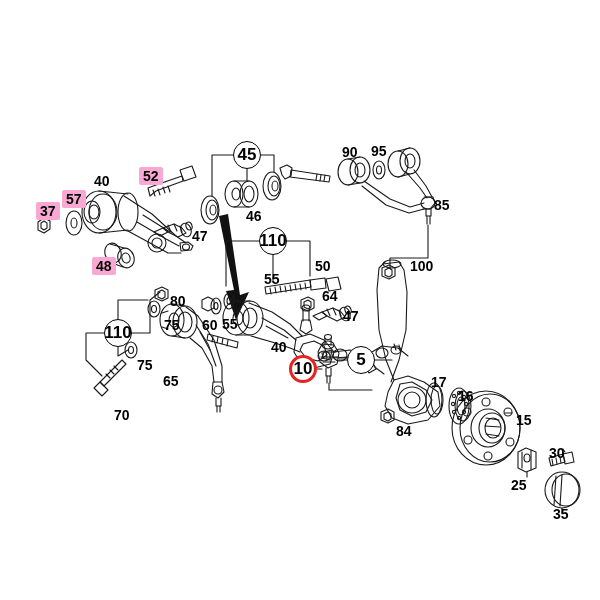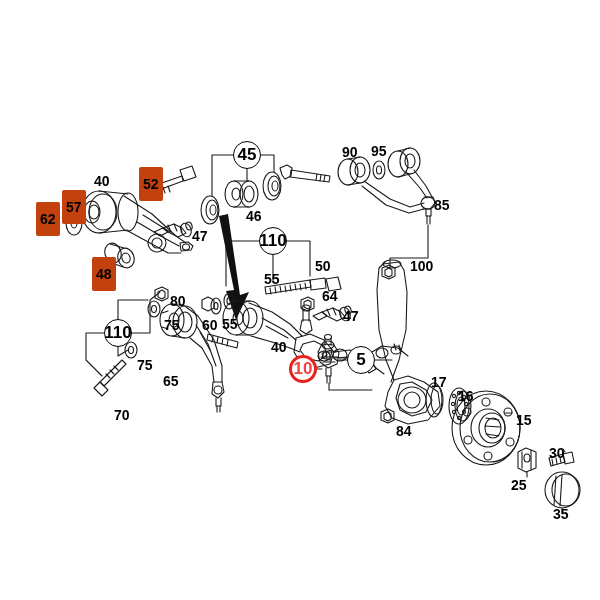--- a/index.html
+++ b/index.html
@@ -4,26 +4,26 @@
 <title>Parts Diagram</title>
 <style>
   html,body{margin:0;padding:0;background:#ffffff;}
   body{width:600px;height:600px;overflow:hidden;
        font-family:"Liberation Sans", sans-serif;}
   #stage{position:relative;width:600px;height:600px;background:#ffffff;}
   svg#diagram{position:absolute;left:0;top:0;width:600px;height:600px;display:block;}
 
   .lbl{position:absolute;font-size:14px;font-weight:700;color:#000;
        line-height:1;white-space:nowrap;letter-spacing:0px;}
-  .lbl.hl{background:#c2410c;padding:10px 4px;border-radius:2px;}
+  .lbl.hl{background:#f9a8d4;padding:2px 4px;border-radius:2px;}
 
   .callout{position:absolute;border:1.3px solid #000;border-radius:50%;
            background:#fff;display:flex;align-items:center;justify-content:center;
            font-size:17px;font-weight:700;color:#000;box-sizing:border-box;}
-  .callout.red{border:3px solid #e8221c;color:#ef4444;}
+  .callout.red{border:3px solid #e8221c;color:#000000;}
 </style>
 </head>
 <body>
 
 <div id="stage">
 
   <svg id="diagram" viewBox="0 0 600 600">
     <g fill="none" stroke="#1a1a1a" stroke-width="1.1" stroke-linejoin="round" stroke-linecap="round">
 
       <g>
@@ -311,21 +311,21 @@
         <path d="M562 508 L562 513"></path>
       </g>
 
       <path d="M347 360 L339 360"></path>
       <path d="M375 360 L392 360"></path>
 
     </g>
   </svg>
 
   <div id="labels-layer">
-      <div class="lbl hl" style="left: 36px; top: 202px;">62</div>
+      <div class="lbl hl" style="left: 36px; top: 202px;">37</div>
       <div class="lbl hl" style="left: 62px; top: 190px; text-align: right;">57</div>
       <div class="lbl" style="left: 94px; top: 174px;">40</div>
       <div class="lbl hl" style="left: 139px; top: 167px;">52</div>
       <div class="lbl hl" style="left: 92px; top: 257px;">48</div>
       <div class="lbl" style="left: 192px; top: 229px;">47</div>
       <div class="lbl" style="left: 246px; top: 209px;">46</div>
       <div class="lbl" style="left: 303px; top: 145px; margin-left: 39px;">90</div>
       <div class="lbl" style="left: 371px; top: 144px;">95</div>
       <div class="lbl" style="left: 434px; top: 173px; margin-top: 25px;">85</div>
       <div class="lbl" style="left: 400px; top: 259px; padding-left: 10px;">100</div>

